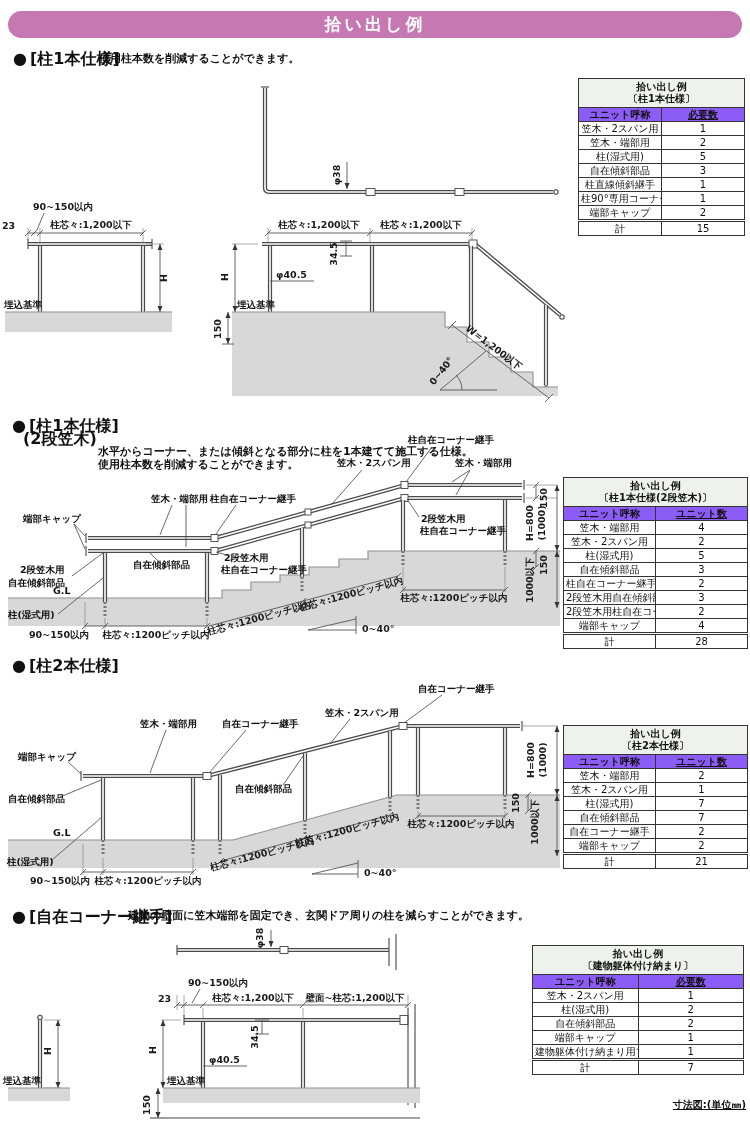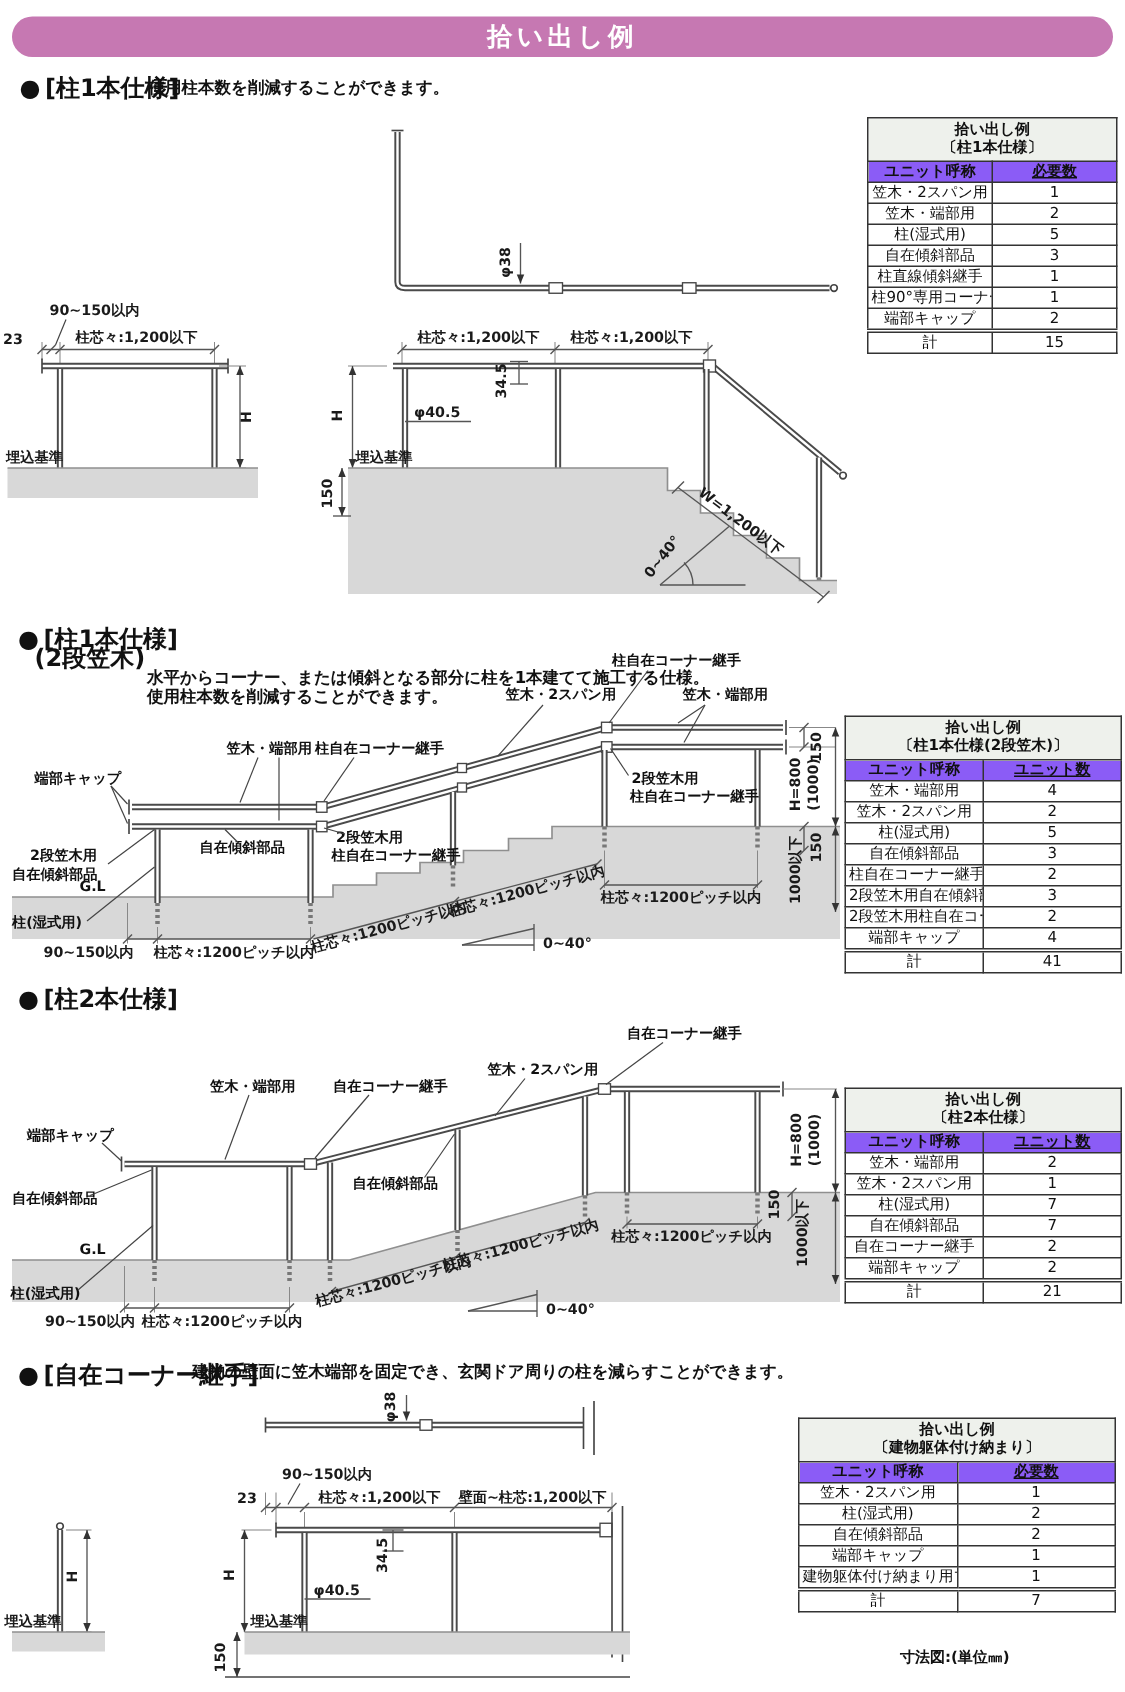--- a/index.html
+++ b/index.html
@@ -5,21 +5,21 @@
   html,body{margin:0;padding:0;background:#fff;}
   body{width:750px;height:1128px;position:relative;overflow:hidden;
        font-family:"DejaVu Sans","Liberation Sans",sans-serif;color:#111;}
   .abs{position:absolute;}
   .header-bar{left:8px;top:11px;width:734px;height:27px;background:#c678b2;border-radius:14px;
       display:flex;align-items:center;justify-content:center;color:#fff;font-size:17px;
       font-weight:bold;letter-spacing:3px;}
   .sec-head{font-size:16px;font-weight:bold;white-space:nowrap;line-height:13px;}
   .sec-desc{font-size:11px;font-weight:600;white-space:nowrap;line-height:13px;}
   .bullet{margin-right:3px;}
-  .footer-note{font-size:10px;font-weight:600;}
+  .footer-note{font-size:10px;font-weight:600;text-align:right;text-decoration:underline;}
   
   .spec-table{border-collapse:collapse;font-size:10px;table-layout:fixed;}
   .spec-table th,.spec-table td{border:1px solid #333;padding:0 2px;text-align:center;
       line-height:13px;white-space:nowrap;overflow:hidden;}
   .spec-table .ttl{background:#eef1ec;font-weight:600;line-height:12px;padding:2px 0;}
   .spec-table .hd{background:#8b5cf6;font-weight:600;}
   .spec-table .qy{width:44px;text-decoration:underline;}
   .spec-table tfoot td{border-top:3px double #333;}
   
   svg{overflow:visible;}
@@ -255,21 +255,21 @@
         <td>2</td>
       </tr>
       <tr>
         <td>端部キャップ</td>
         <td>4</td>
       </tr>
     </tbody>
   <tfoot>
       <tr>
     <td>計</td>
-    <td>41</td>
+    <td>28</td>
   </tr>
     </tfoot>
 </table>
 
 <svg class="abs" style="left:0;top:430px;" width="562" height="235" viewBox="0 0 562 235">
   <g>
     <path class="ground" d="M8,168 H222 V160 H251 V152 H280 V145 H309 V137 H339 V129 H368 V121 H560 V196 H8 Z"></path>
     <path class="gtop" d="M8,168 H222 V160 H251 V152 H280 V145 H309 V137 H339 V129 H368 V121 H560"></path>
   </g>
   <g>

